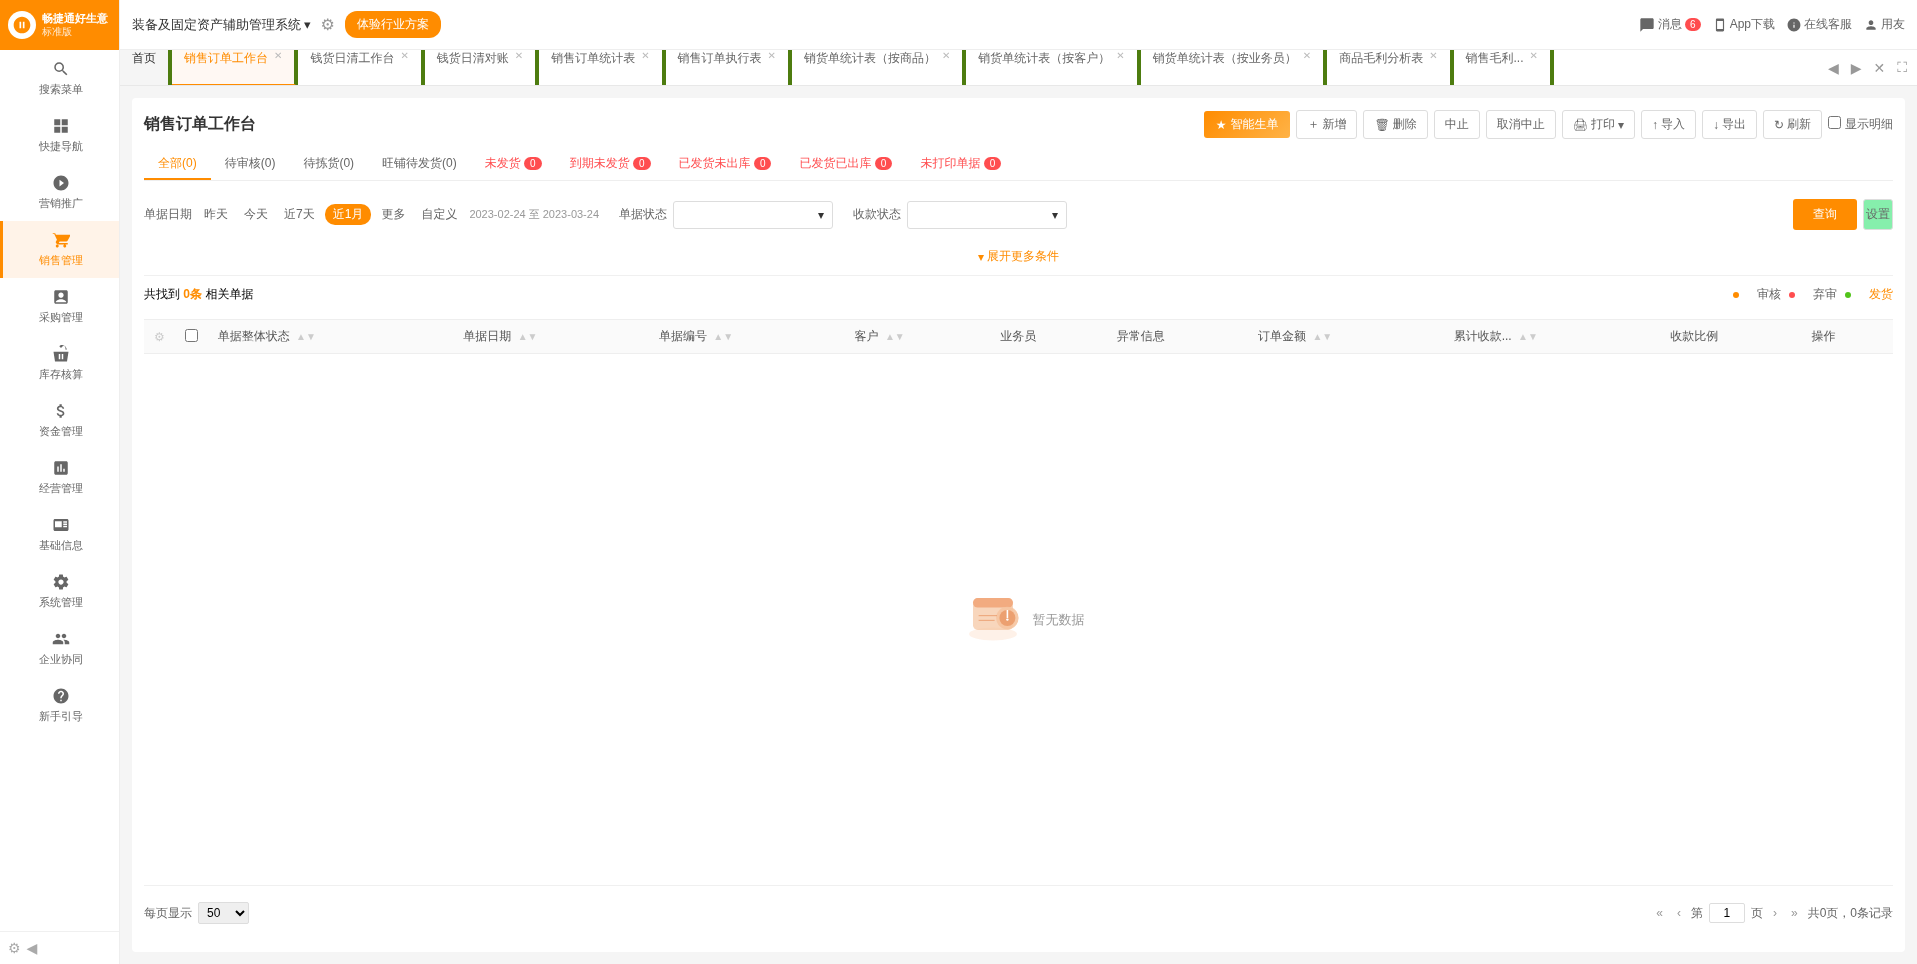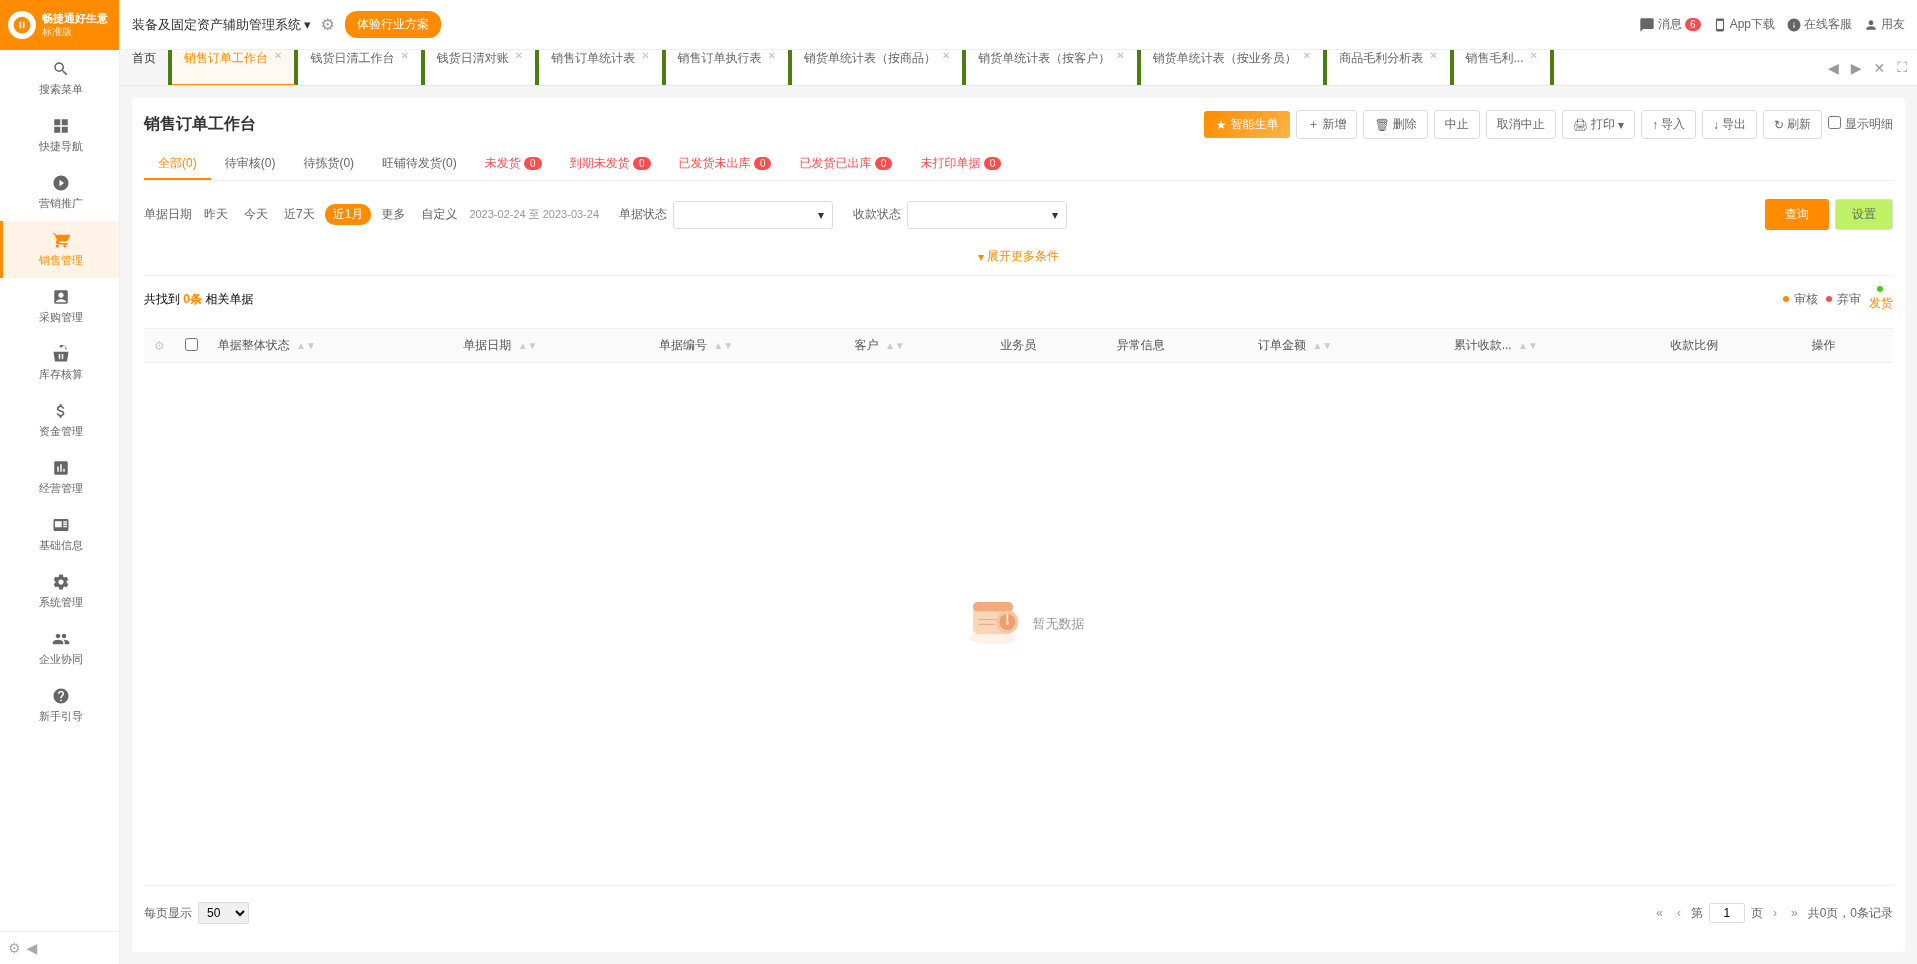--- a/index.html
+++ b/index.html
@@ -61,29 +61,29 @@
     .filter-area { display: flex; align-items: flex-start; gap: 16px; padding: 8px 0; border-bottom: 1px solid #f0f0f0; flex-wrap: wrap; }
     .filter-group { display: flex; align-items: center; gap: 6px; font-size: 12px; }
     .filter-label { color: #666; white-space: nowrap; }
     .filter-date-options { display: flex; gap: 4px; }
     .date-opt { padding: 2px 6px; cursor: pointer; color: #666; font-size: 12px; border-radius: 2px; }
     .date-opt.active { background: #ff8c00; color: #fff; border-radius: 10px; padding: 2px 8px; }
     .date-range { color: #999; font-size: 11px; }
     .filter-select-box { border: 1px solid #ddd; border-radius: 3px; padding: 4px 24px 4px 8px; font-size: 12px; background: #fff; position: relative; cursor: pointer; min-width: 150px; color: #333; }
     .expand-btn { display: flex; align-items: center; gap: 3px; cursor: pointer; color: #ff8c00; font-size: 12px; margin: 0 auto; }
     .query-btn { background: #ff8c00; color: #fff; border: none; padding: 6px 20px; border-radius: 3px; cursor: pointer; font-size: 12px; }
-    .set-btn { background: #bef264; color: #666; border: 1px solid #ddd; padding: 6px 16px; border-radius: 3px; cursor: pointer; font-size: 12px; }
+    .set-btn { background: #86efac; color: #666; border: 1px solid #ddd; padding: 6px 2px; border-radius: 3px; cursor: pointer; font-size: 12px; }
 
     
     .table-header-row { display: flex; align-items: center; justify-content: space-between; margin-bottom: 6px; }
     .result-count { font-size: 12px; color: #666; }
     .result-count span { color: #000000; }
     .table-actions { display: flex; gap: 8px; }
-    .table-action-btn { display: flex; align-items: center; gap: 3px; font-size: 12px; color: #666; cursor: pointer; }
-    .table-action-btn.orange { color: #ff8c00; flex-direction: column; }
+    .table-action-btn { display: flex; align-items: center; gap: 16px; font-size: 12px; color: #666; cursor: pointer; }
+    .table-action-btn.orange { color: #ff8c00; }
     .dot { width: 6px; height: 6px; border-radius: 50%; display: inline-block; margin-right: 2px; }
     .dot.orange { background: #ff8c00; }
     .dot.red { background: #ff4d4f; }
     .dot.green { background: #52c41a; }
 
     table { width: 100%; border-collapse: collapse; font-size: 12px; }
     thead th { background: #fafafa; padding: 8px 10px; text-align: left; color: #555; border-bottom: 1px solid #eee; border-top: 1px solid #eee; white-space: nowrap; font-weight: normal; }
     thead th .sort-icons { color: #ccc; font-size: 10px; display: inline-flex; flex-direction: column; margin-left: 3px; vertical-align: middle; line-height: 1; }
     .checkbox-col { width: 30px; text-align: center; }
     .settings-col { width: 30px; text-align: center; color: #ccc; }

